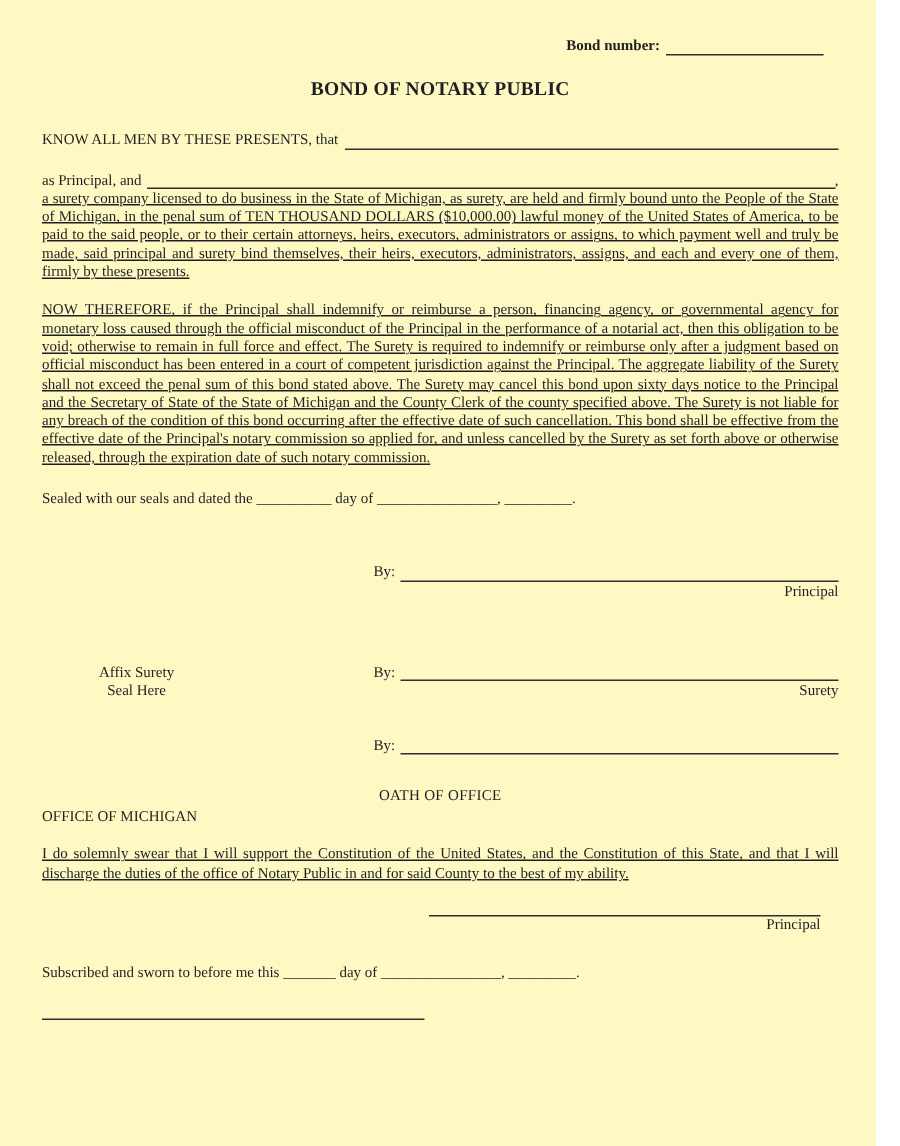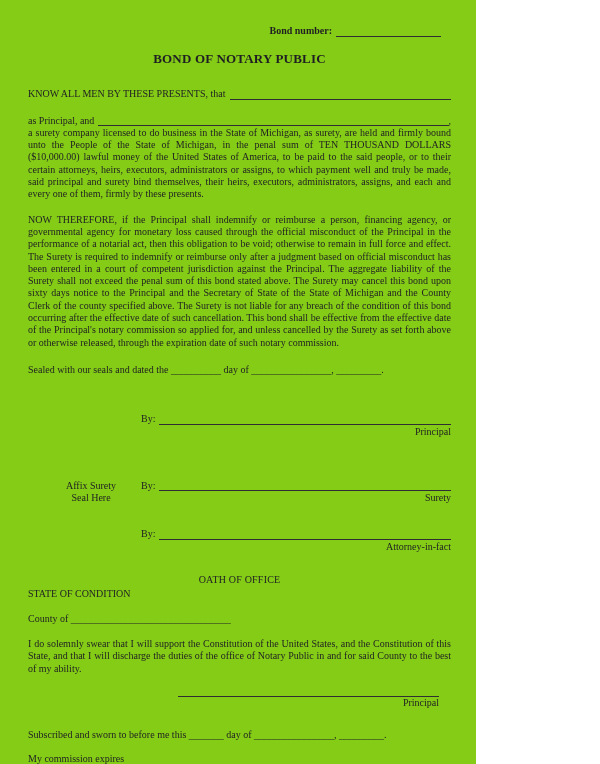--- a/index.html
+++ b/index.html
@@ -1,34 +1,34 @@
 <!DOCTYPE html>
 <html><head>
 <meta charset="utf-8">
 <style>
   html,body{margin:0;padding:0;background:#ffffff;}
   .page{
     position:relative;
-    width:476px;height:764px;
+    width:584px;height:764px;
     box-sizing:border-box;
     padding:25px 25px 0 28px;
-    background:#84cc16;
+    background:#fef9c3;
     font-family:"Liberation Serif","DejaVu Serif",serif;
     font-size:10px;line-height:12.3px;
     color:#1f1f23;
     overflow:hidden;
   }
   .fill{flex:1;border-bottom:1px solid #2e2e33;margin:0 0 1px 4px;height:10px;}
   .bond-row{display:flex;justify-content:flex-end;align-items:flex-end;margin-right:10px;height:12px;}
   .bond-label{font-weight:bold;}
   .bond-blank{width:105px;height:10px;border-bottom:1px solid #2e2e33;margin-left:4px;}
   .title{margin-top:16px;text-align:center;font-weight:bold;font-size:13px;letter-spacing:.2px;}
   .know-row{margin-top:23px;display:flex;align-items:flex-end;}
   .p1-row{margin-top:14px;display:flex;align-items:flex-end;}
-  .just{text-align:justify;}
+  .just{text-align:justify;text-decoration:underline;}
   .cond{margin-top:14px;}
   .nowp{margin-top:13px;}
   .sealed{margin-top:15px;}
   .sigblock{width:310px;margin-left:auto;}
   .sig1{margin-top:37px;}
   .by-row{display:flex;align-items:flex-end;}
   .under-label{text-align:right;}
   .sigrow2{margin-top:42px;display:flex;align-items:flex-start;}
   .affix{margin-left:38px;text-align:center;}
   .sig3{margin-top:24px;}
@@ -92,38 +92,35 @@
       </div>
       <div class="under-label">Surety</div>
     </div>
   </div>
 
   <div class="sigblock sig3">
     <div class="by-row">
       <span>By:</span>
       <span class="fill"></span>
     </div>
-    <div class="under-label">Attorney-in-fact</div>
   </div>
 
   <div class="oath-head">OATH OF OFFICE</div>
 
-  <div class="state-line">STATE OF CONDITION</div>
+  <div class="state-line">OFFICE OF MICHIGAN</div>
 
-  <div class="county-row">County of ________________________________</div>
 
   <div class="just oath-body">I do solemnly swear that I will support the Constitution of the United States, and the Constitution of this State, and that I will discharge the duties of the office of Notary Public in and for said County to the best of my ability.</div>
 
   <div class="oath-sig">
     <div class="sigline"></div>
     <div class="under-label">Principal</div>
   </div>
 
   <div class="subscribed">Subscribed and sworn to before me this _______ day of ________________, _________.</div>
 
   <div class="bottom-row">
-    <div>My commission expires _________________________</div>
     <div class="notary-col">
       <div class="sigline"></div>
     </div>
   </div>
 
 </div>
 
 </body></html>

